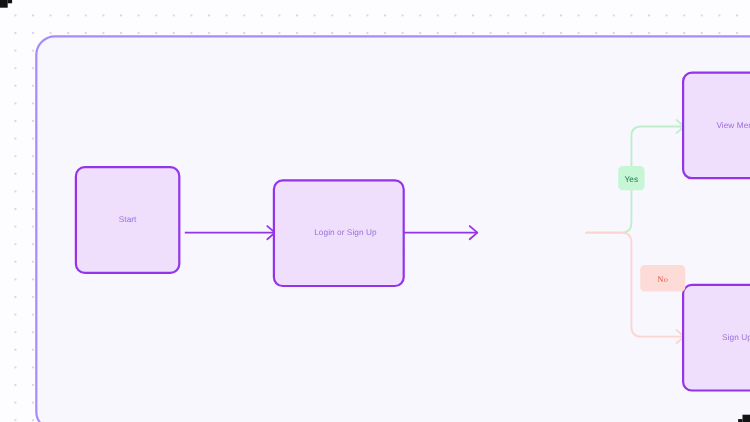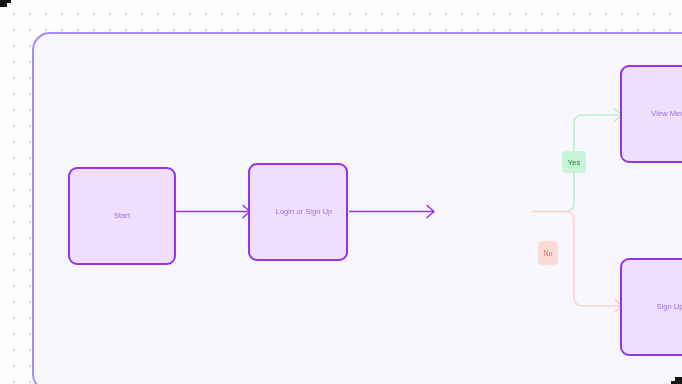--- a/index.html
+++ b/index.html
@@ -137,37 +137,37 @@
       <path d="M 533 211.5 L 565 211.5 Q 574 211.5 574 202.5 L 574 124 Q 574 115 583 115 L 622 115" fill="none" stroke="#bdf0ca" stroke-width="1.7" stroke-linecap="round"></path>
       <polyline points="615,109 622,115 615,121" fill="none" stroke="#bdf0ca" stroke-width="1.7" stroke-linecap="round" stroke-linejoin="round"></polyline>
     </g>
 
     <g>
       <path d="M 533 211.5 L 565 211.5 Q 574 211.5 574 220.5 L 574 297 Q 574 306 583 306 L 622 306" fill="none" stroke="#fbd5d0" stroke-width="1.7" stroke-linecap="round"></path>
       <polyline points="615,300 622,306 615,312" fill="none" stroke="#fbd5d0" stroke-width="1.7" stroke-linecap="round" stroke-linejoin="round"></polyline>
     </g>
   </svg>
 
-  <div class="node" style="left:68px; top:167px; width:108px; height:98px;">
+  <div class="node" style="left:68px; top:151px; width:96px; height:98px;">
     <span class="node-label">Start</span>
   </div>
 
-  <div class="node" style="left:248px; top:163px; width:100px; height:98px;padding-left:12px;">
+  <div class="node" style="left:248px; top:163px; width:120px; height:98px;padding-left:12px;">
     <span class="node-label">Login or Sign Up</span>
   </div>
 
 
   <div class="node clipped" style="left:620px; top:65px; width:100px; height:98px;">
     <span class="node-label">View Menu</span>
   </div>
 
   <div class="node clipped" style="left:620px; top:258px; width:100px; height:98px;">
     <span class="node-label">Sign Up</span>
   </div>
 
   <div class="edge-label yes" style="left:562px; top:151px; width:24px; height:22px;">Yes</div>
 
-  <div class="edge-label no" style="left:538px; top:241px; width:20px; height:24px;font-family:Liberation Serif, serif;">No</div>
+  <div class="edge-label no" style="left:582px; top:241px; width:41px; height:24px;font-family:Liberation Serif, serif;">No</div>
 
   <div class="corner-mark tl"></div>
   <div class="corner-mark br"></div>
 
 </div>
 
 </body></html>

